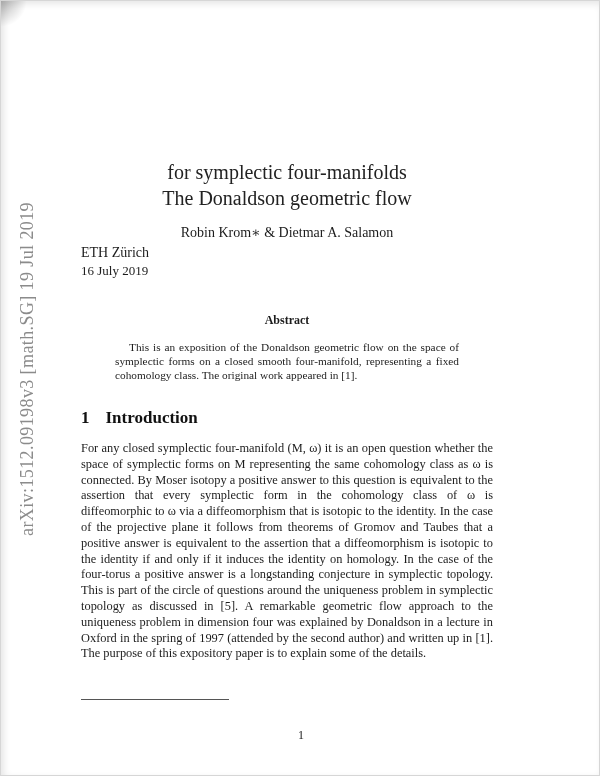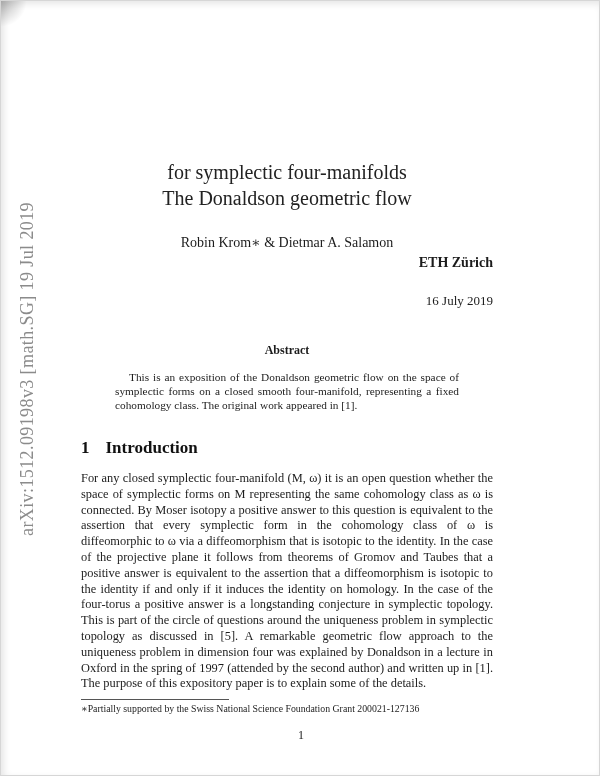--- a/index.html
+++ b/index.html
@@ -43,34 +43,33 @@
     width: 412px;
   }
   .title-block {
     margin-top: 158px;
     text-align: center;
     font-size: 20px;
     line-height: 26px;
     color: #222;
   }
   .authors {
-    margin-top: 22px;
+    margin-top: 12px;
     text-align: center;
     font-size: 14px;
     line-height: 20px;
   }
   .affiliation {
-    text-align: right;
+    text-align: left;
     font-size: 14px;
     line-height: 20px;
-    font-weight: bold;
   }
   .date {
-    margin-top: 20px;
-    text-align: right;
+    margin-top: 0;
+    text-align: left;
     font-size: 13px;
   }
   .abstract-block {
     margin-top: 34px;
     padding: 0 22px;
   }
   .abstract-heading {
     text-align: center;
     font-weight: bold;
     font-size: 12px;
@@ -155,18 +154,17 @@
     <div class="section-heading">
       <span class="section-number">1</span><span>Introduction</span>
     </div>
 
     <p class="body-paragraph">For any closed symplectic four-manifold (M, ω) it is an open question whether the space of symplectic forms on M representing the same cohomology class as ω is connected. By Moser isotopy a positive answer to this question is equivalent to the assertion that every symplectic form in the cohomology class of ω is diffeomorphic to ω via a diffeomorphism that is isotopic to the identity. In the case of the projective plane it follows from theorems of Gromov and Taubes that a positive answer is equivalent to the assertion that a diffeomorphism is isotopic to the identity if and only if it induces the identity on homology. In the case of the four-torus a positive answer is a longstanding conjecture in symplectic topology. This is part of the circle of questions around the uniqueness problem in symplectic topology as discussed in [5]. A remarkable geometric flow approach to the uniqueness problem in dimension four was explained by Donaldson in a lecture in Oxford in the spring of 1997 (attended by the second author) and written up in [1]. The purpose of this expository paper is to explain some of the details.</p>
 
   </div>
 
   <div class="footnote-block">
     <div class="footnote-rule"></div>
-    <div class="footnote-text">∗Partially supported by the Swiss National Science Foundation Grant 200021-127136</div>
   </div>
 
   <div class="page-number">1</div>
 
 </div>
 
 </body></html>

